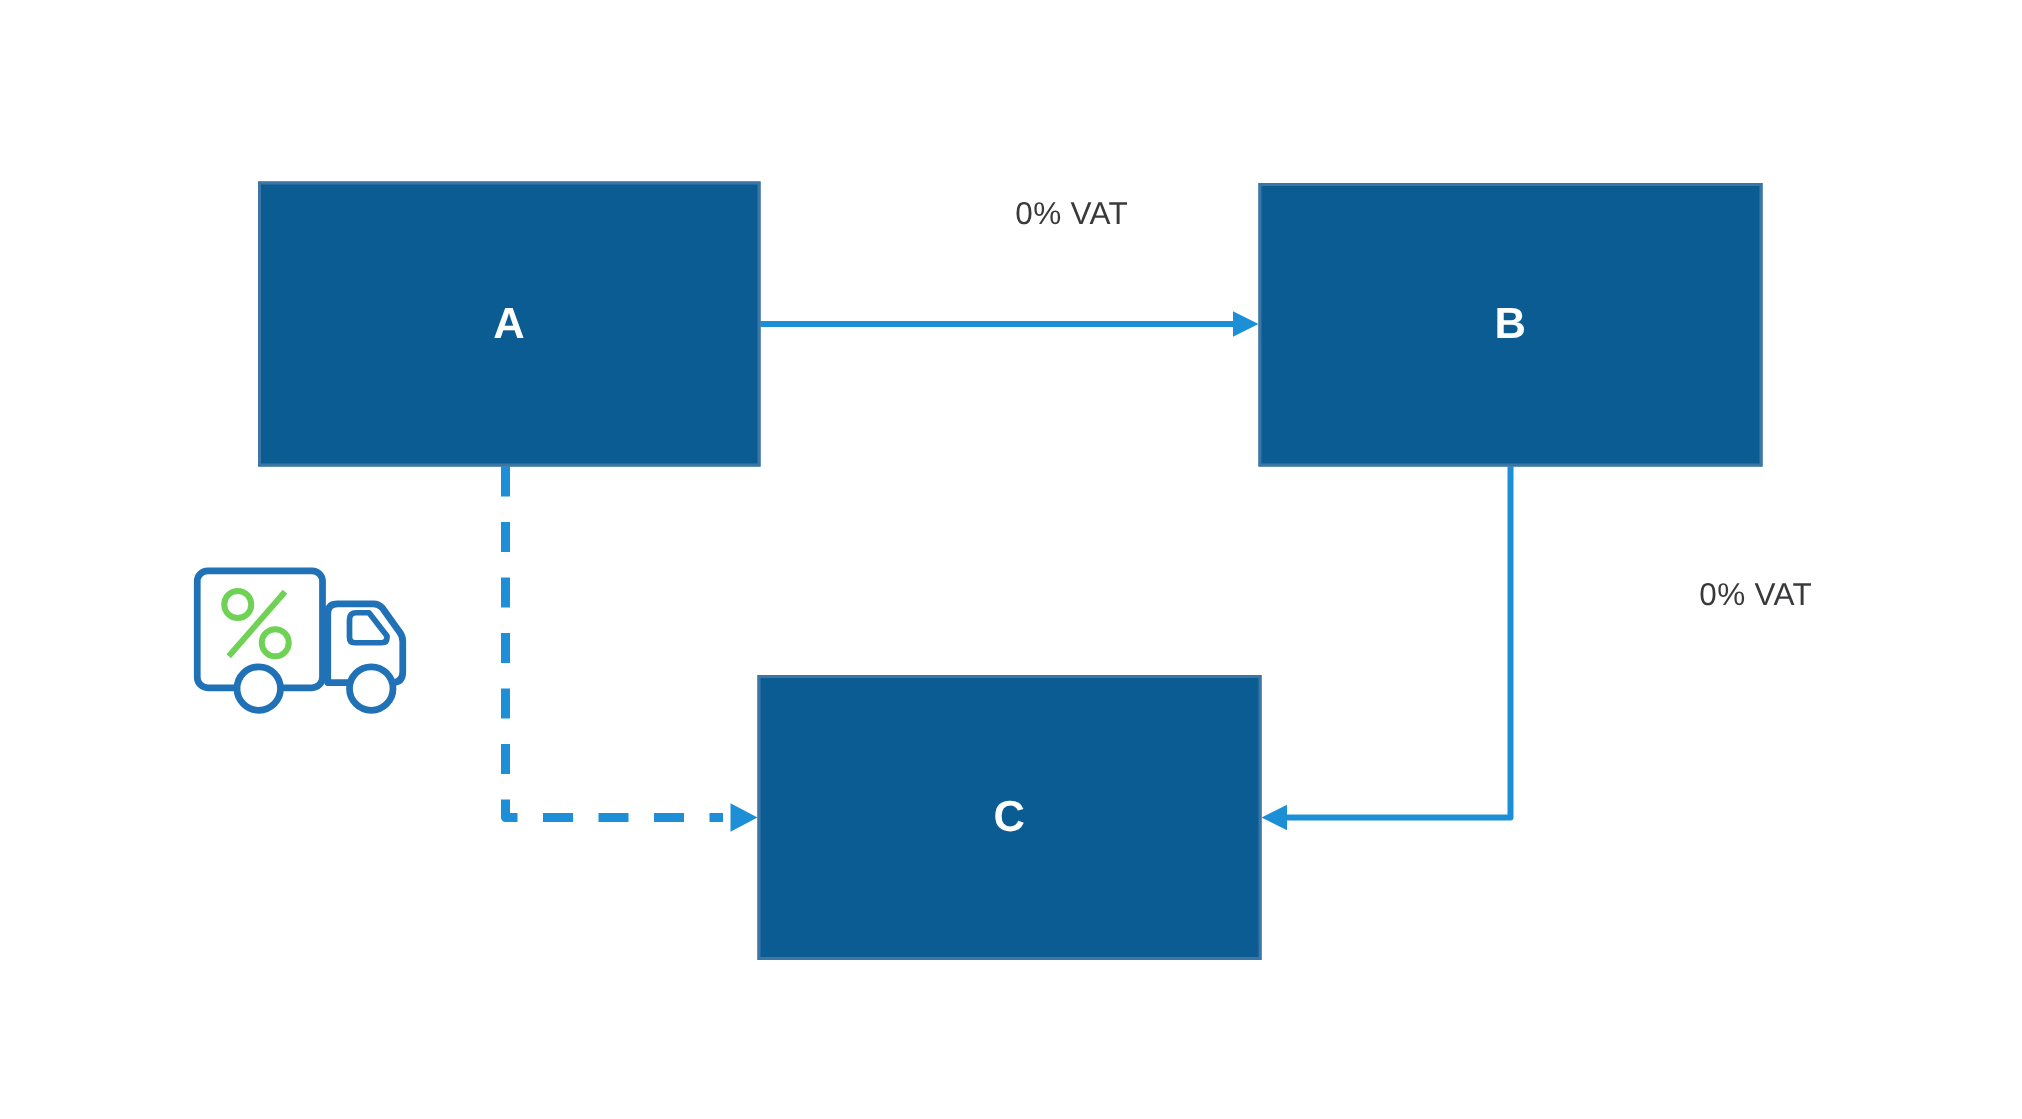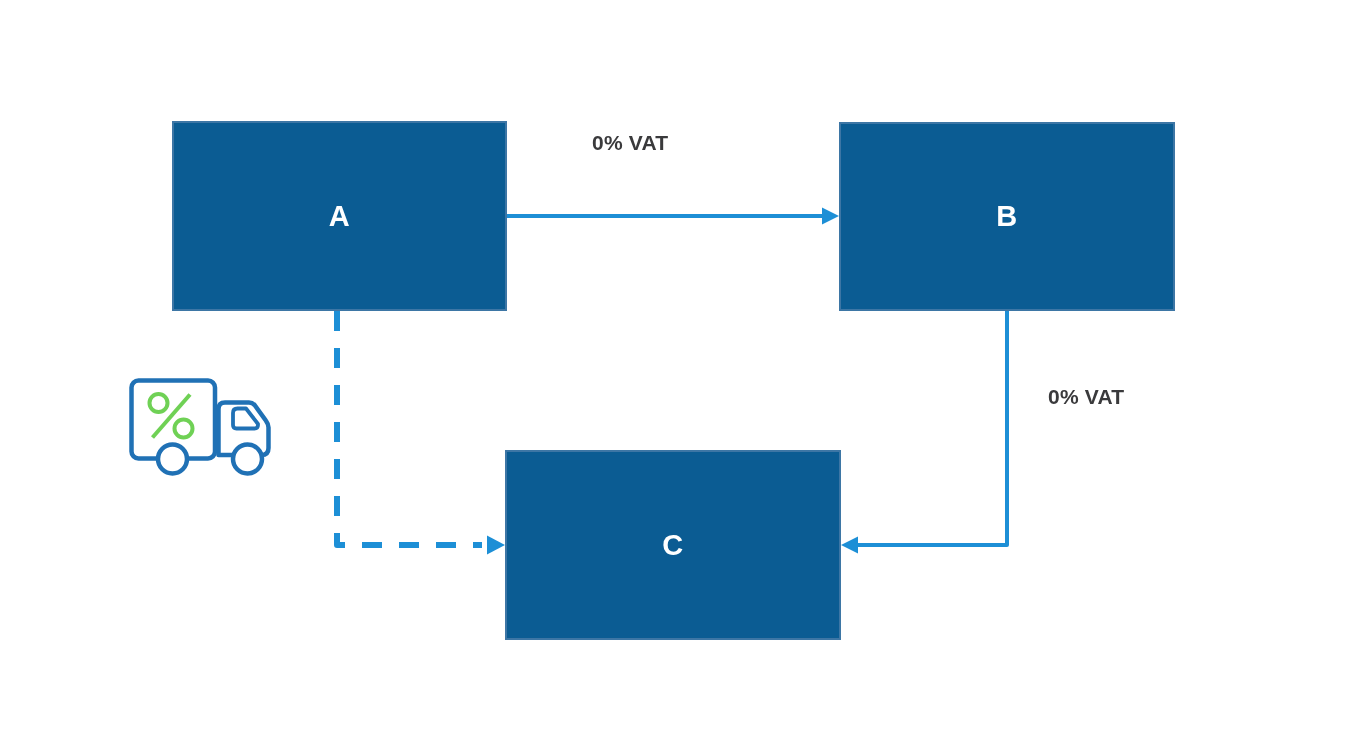--- a/index.html
+++ b/index.html
@@ -47,24 +47,24 @@
     font-size: 29px;
     font-weight: bold;
     letter-spacing: 0.5px;
   }
   .node-a { left: 172px; top: 121px; width: 335px; height: 190px; }
   .node-b { left: 839px; top: 122px; width: 336px; height: 189px; }
   .node-c { left: 505px; top: 450px; width: 336px; height: 190px; }
   .edge-label {
     position: absolute;
     width: 160px;
-    text-align: left;
+    text-align: right;
     color: var(--color-label-text);
     font-size: 21px;
-    font-weight: bold;
+    font-weight: normal;
     letter-spacing: 0.2px;
   }
   .edge-label-ab { left: 592px; top: 131px; }
   .edge-label-bc { left: 1048px; top: 385px; }
 
   
   .stroke-arrow   { stroke: var(--color-arrow); fill: none; }
   .fill-arrow     { fill: var(--color-arrow); stroke: none; }
   .stroke-truck   { stroke: var(--color-truck-outline); fill: none; }
   .wheel          { stroke: var(--color-truck-outline); fill: var(--color-background); }

